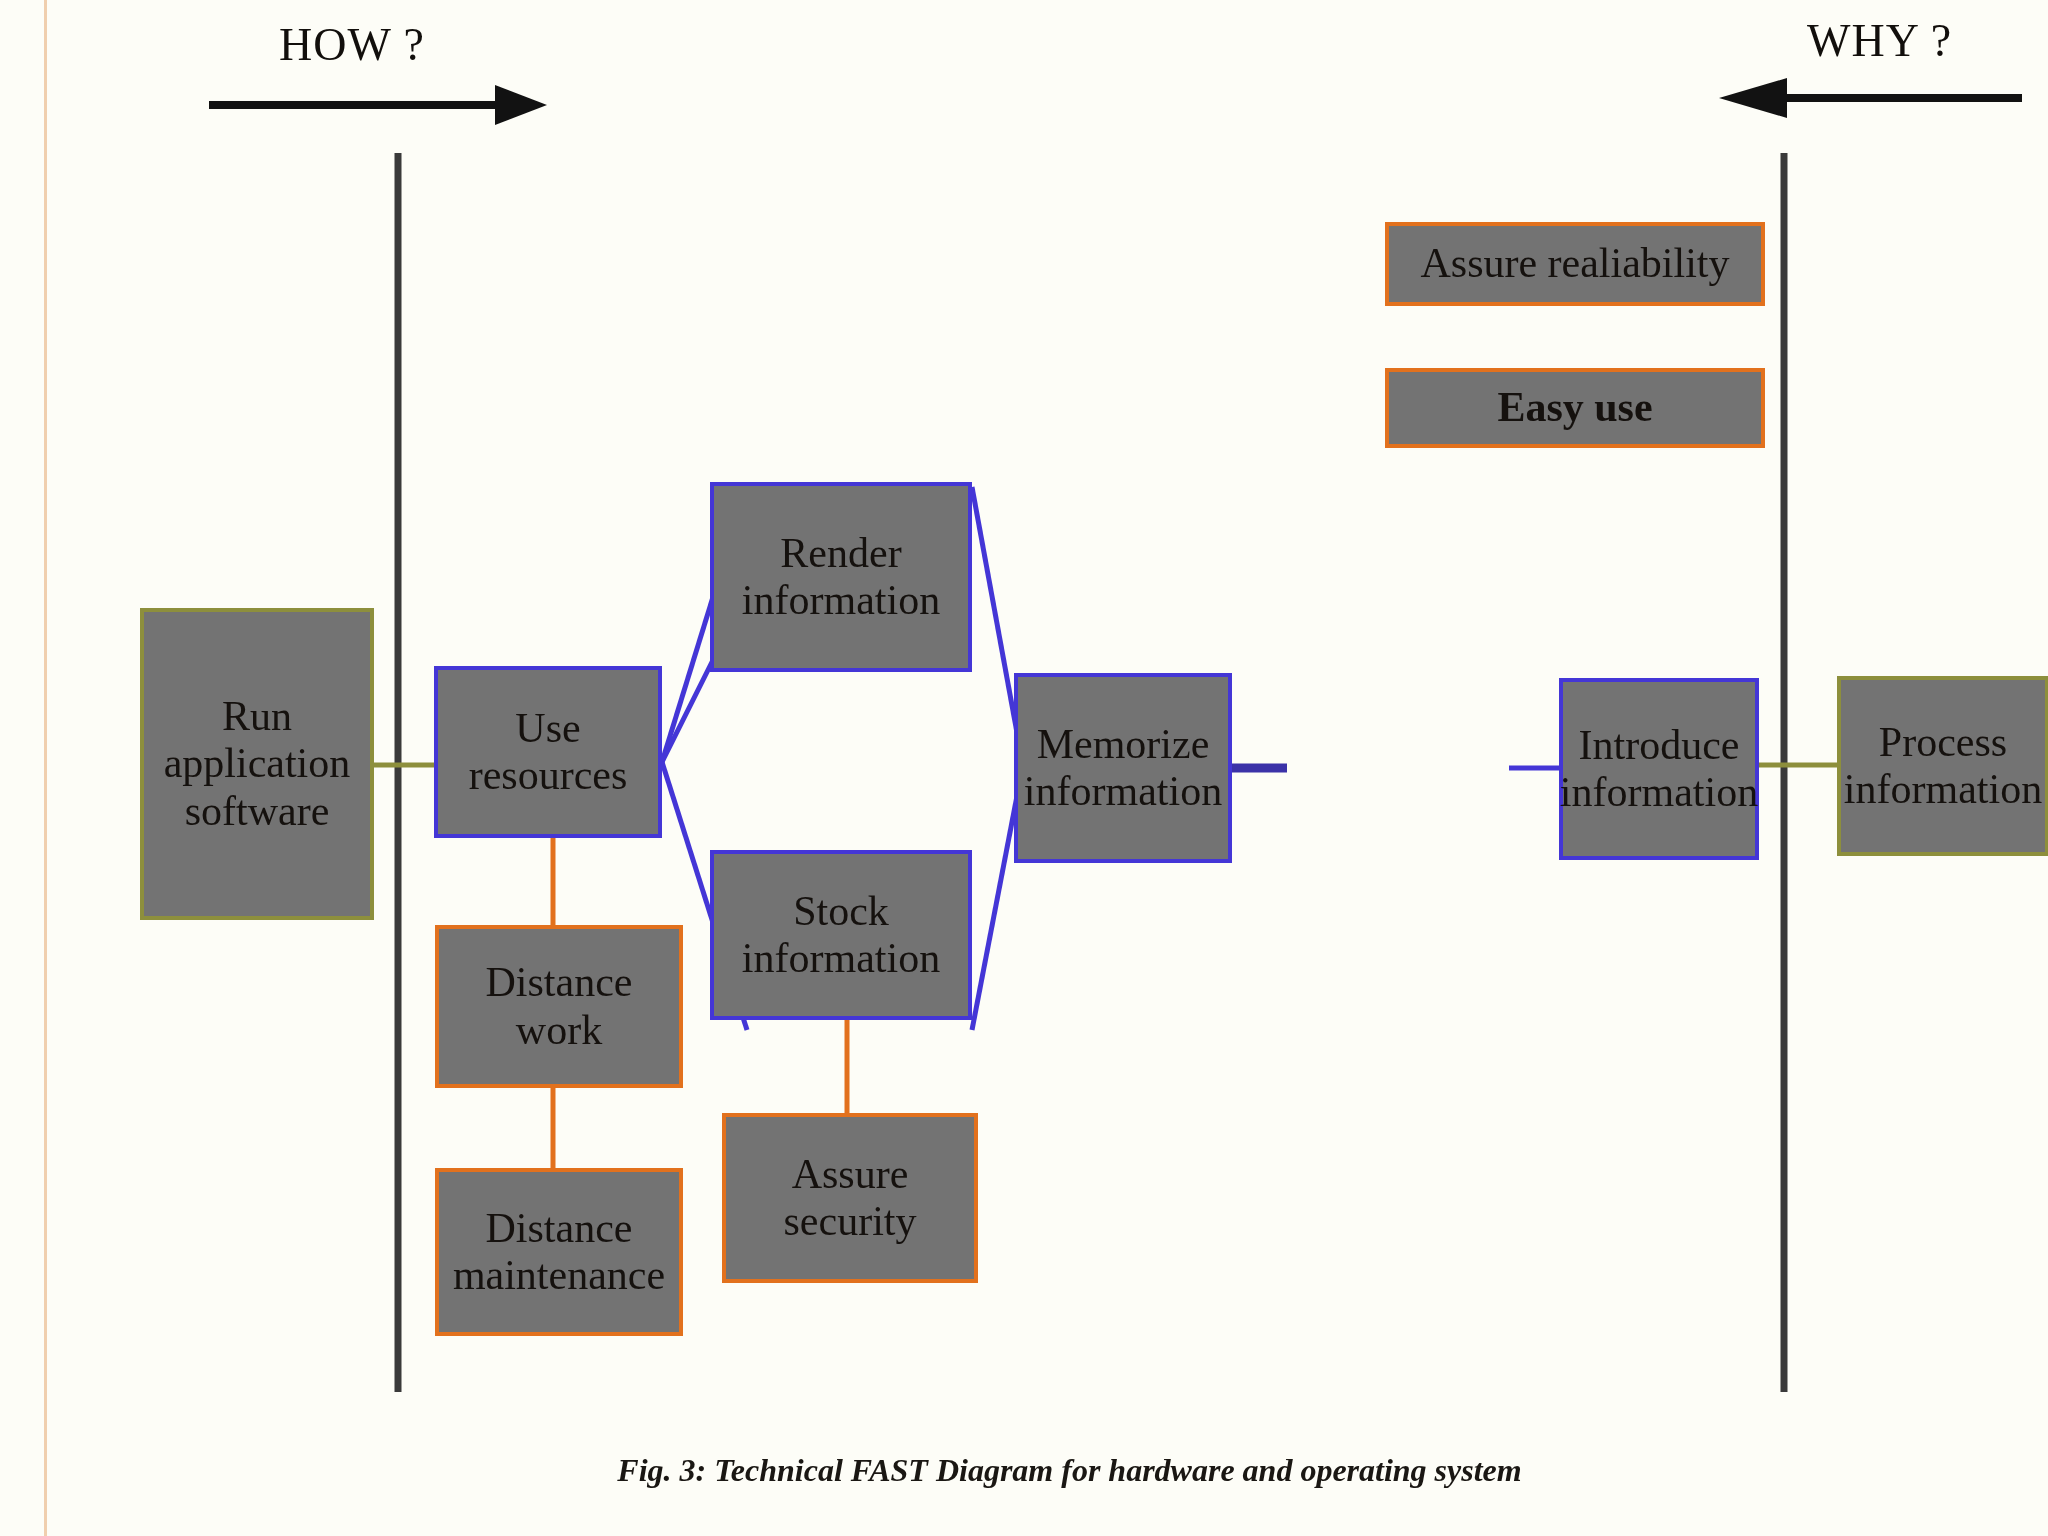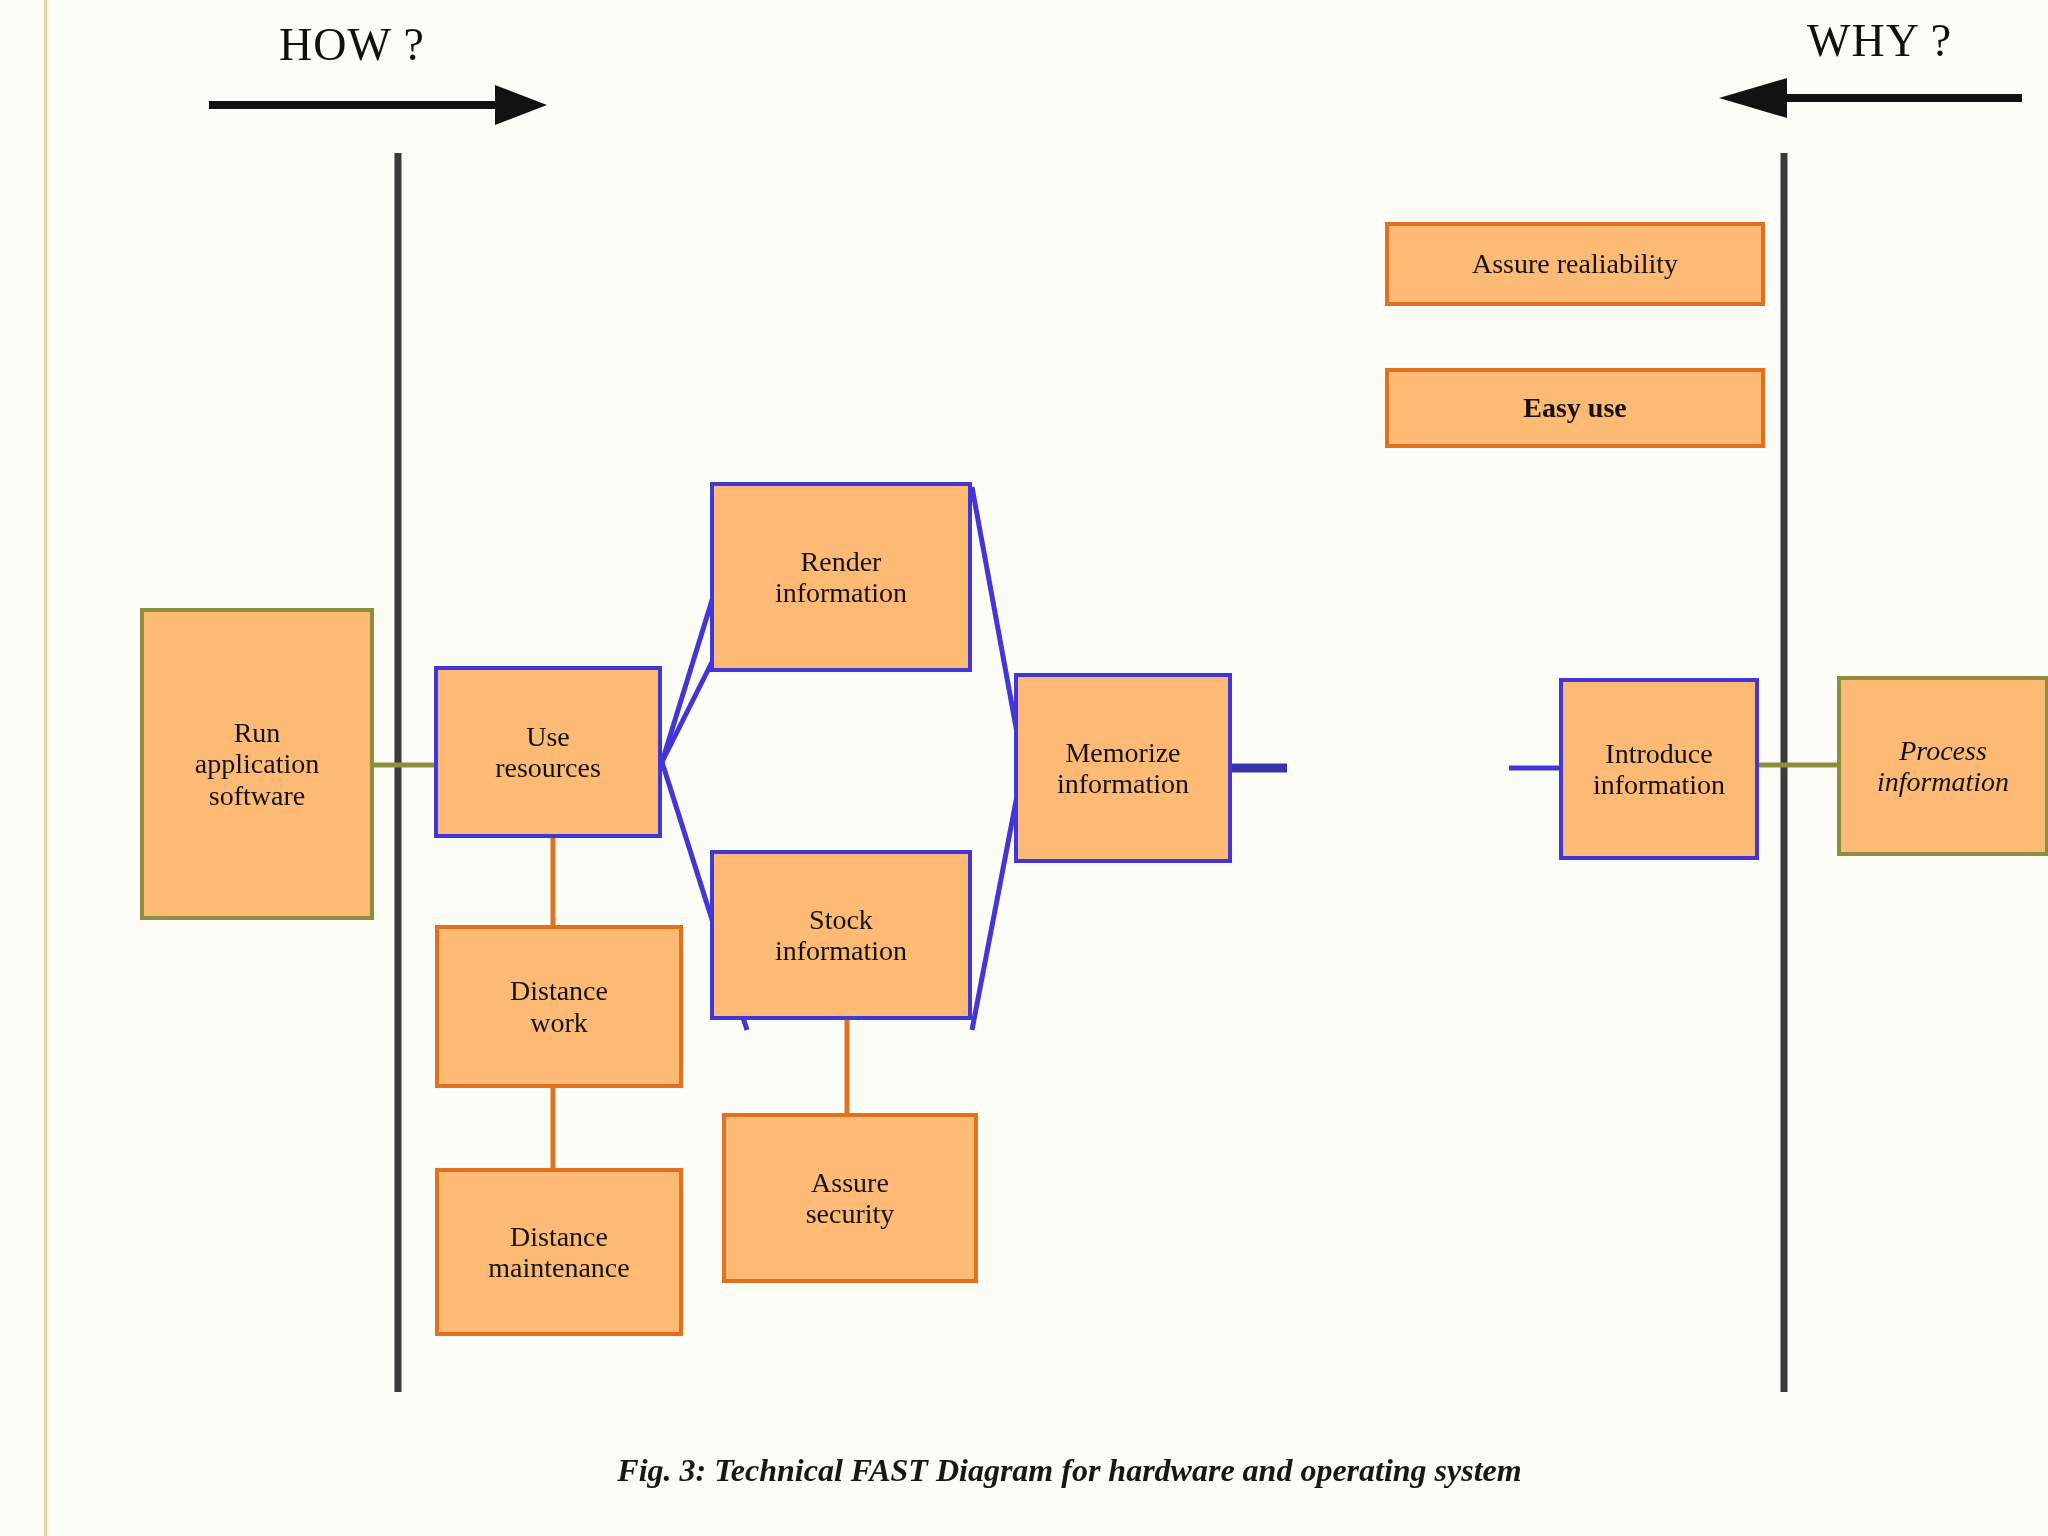--- a/index.html
+++ b/index.html
@@ -19,22 +19,22 @@
   }
   svg#wires{position:absolute;left:0;top:0;width:2048px;height:1536px;}
 
   .node{
     position:absolute;
     box-sizing:border-box;
     display:flex;align-items:center;justify-content:center;
     text-align:center;
     line-height:1.12;
     color:#15110e;
-    background:#fdba74;
-    font-size:28px;
+    background:#737373;
+    font-size:42px;
     z-index:4;
   }
   .node.blue   { border:4px solid #4436d6; }
   .node.orange { border:4px solid #e2711d; }
   .node.olive  { border:4px solid #8d8f3c; }
 
   .axis-label{
     position:absolute;
     font-size:46px;
     letter-spacing:1px;
@@ -105,21 +105,21 @@
 
   <div class="node blue" style="left:663px;top:482px;width:262px;height:190px;">Render<br>information</div>
 
   <div class="node blue" style="left:663px;top:850px;width:262px;height:170px;">Stock<br>information</div>
 
   <div class="node blue" style="left:967px;top:673px;width:218px;height:190px;">Memorize<br>information</div>
 
 
   <div class="node blue" style="left:1512px;top:678px;width:200px;height:182px;">Introduce<br>information</div>
 
-  <div class="node olive" style="left:1790px;top:676px;width:212px;height:180px;font-style:italic;">Process<br>information</div>
+  <div class="node olive" style="left:1790px;top:676px;width:212px;height:180px;">Process<br>information</div>
 
   <div class="node orange" style="left:388px;top:925px;width:248px;height:163px;">Distance<br>work</div>
 
   <div class="node orange" style="left:388px;top:1168px;width:248px;height:168px;">Distance<br>maintenance</div>
 
   <div class="node orange" style="left:675px;top:1113px;width:256px;height:170px;">Assure<br>security</div>
 
   <div class="node orange" style="left:1338px;top:222px;width:380px;height:84px;">Assure realiability</div>
 
   <div class="node orange" style="left:1338px;top:368px;width:380px;height:80px;font-weight:bold;">Easy use</div>

